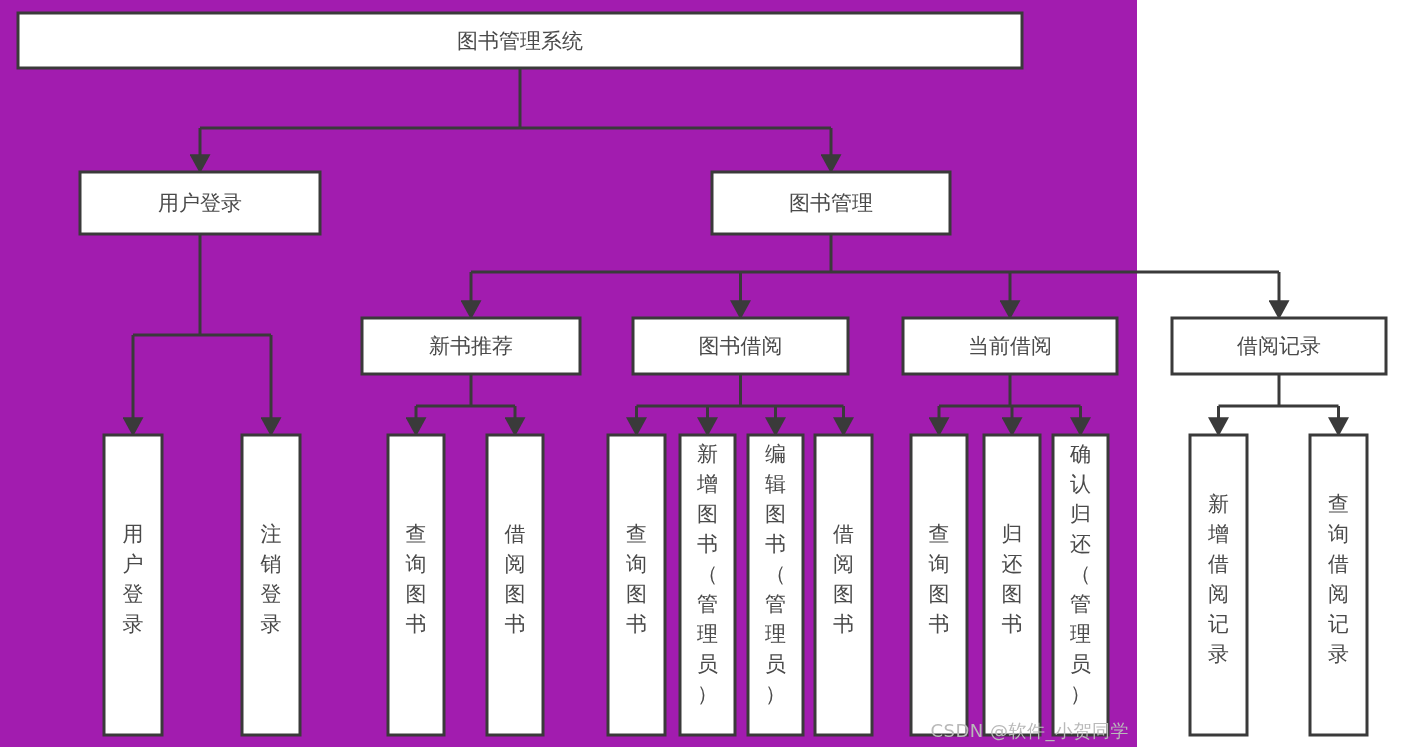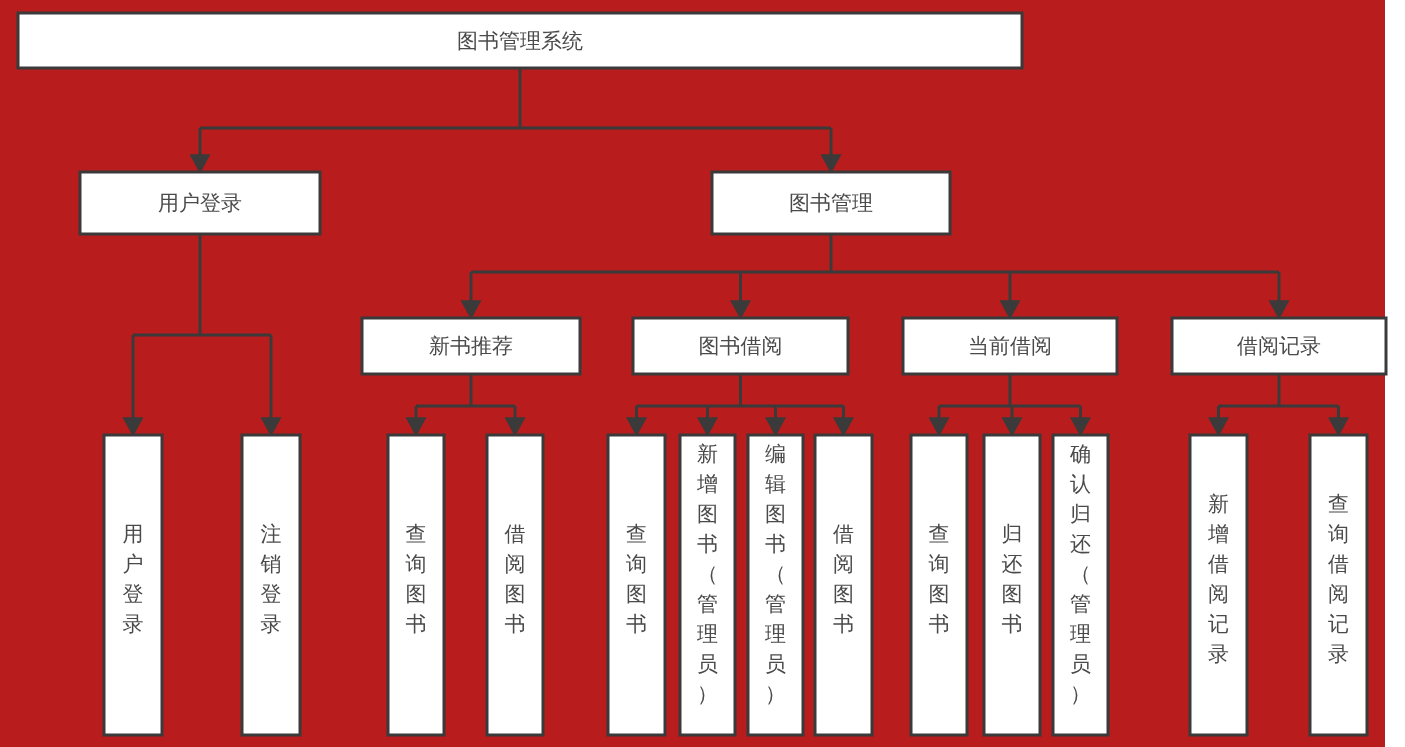--- a/index.html
+++ b/index.html
@@ -1,21 +1,21 @@
 <!DOCTYPE html>
 <html><head>
 <meta charset="utf-8">
 <style>
   html,body{margin:0;padding:0;background:#ffffff;}
   body{
     width:1405px;height:747px;
     font-family:"DejaVu Sans","Liberation Sans",sans-serif;
     overflow:hidden;
   }
-  #diagram-root{position:relative;width:1385px;height:747px;background:#b91c1c;}
+  #diagram-root{position:relative;width:1137px;height:747px;background:#a21caf;}
   svg#tree{position:absolute;left:0;top:0;width:1405px;height:747px;display:block;}
   .node-box{fill:#ffffff;stroke:#3a3a3a;stroke-width:3;}
   .edge{stroke:#3a3a3a;stroke-width:3;fill:none;}
   .node-label{
     fill:#4a4a4a;
     font-family:"DejaVu Sans","Liberation Sans",sans-serif;
     font-size:21px;
     text-anchor:middle;
     dominant-baseline:middle;
   }
@@ -205,14 +205,15 @@
           <text x="1338.5" y="511" class="leaf-label">查</text>
           <text x="1338.5" y="541" class="leaf-label">询</text>
           <text x="1338.5" y="571" class="leaf-label">借</text>
           <text x="1338.5" y="601" class="leaf-label">阅</text>
           <text x="1338.5" y="631" class="leaf-label">记</text>
           <text x="1338.5" y="661" class="leaf-label">录</text>
         </g>
       </g>
   </svg>
 
+  <div class="watermark">CSDN @软件_小贺同学</div>
 
 </div>
 
 </body></html>

